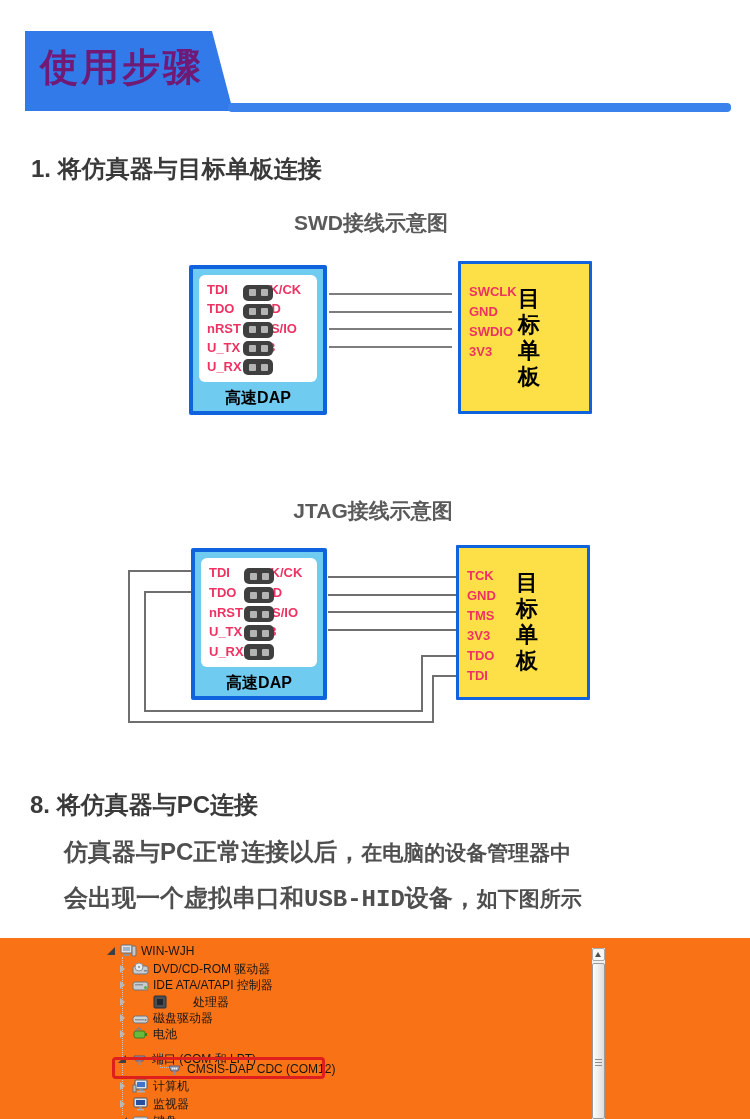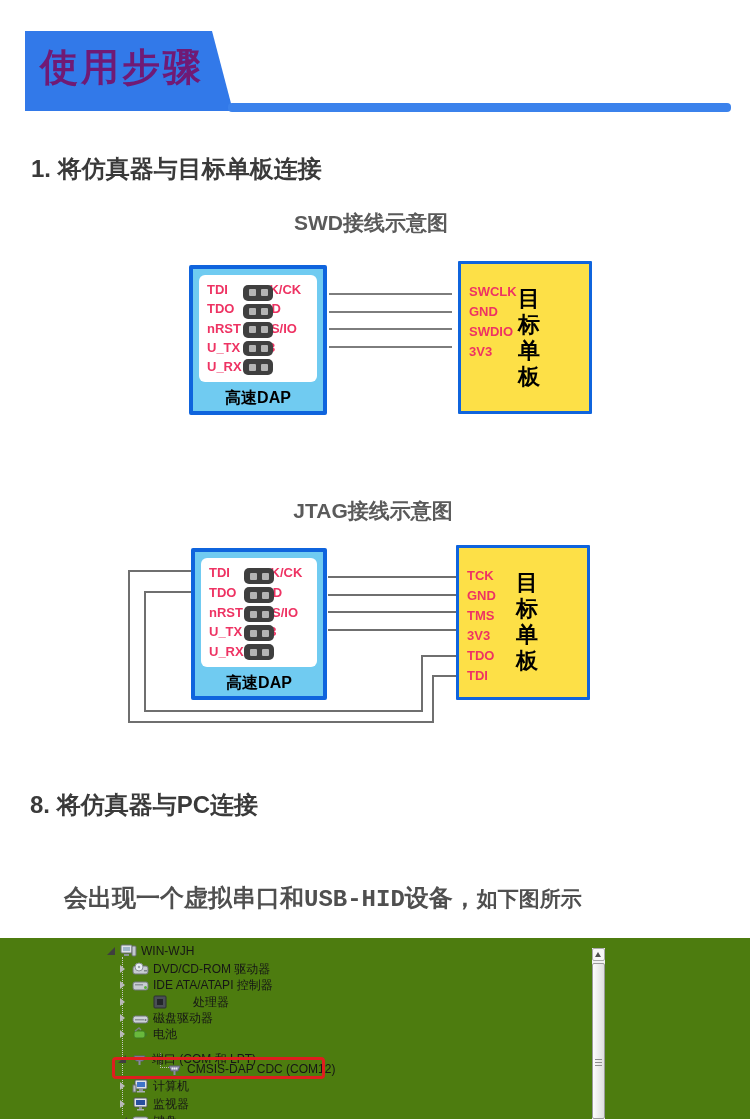--- a/index.html
+++ b/index.html
@@ -54,21 +54,21 @@
   .tgt-name div { height:26px; line-height:26px; }
 
   
   .para { position:absolute; left:64px; color:#4f4f4f; font-weight:800; white-space:nowrap; }
   .para-1 { top:836px; }
   .para-2 { top:882px;font-family:Liberation Mono, monospace; }
   .para .big { font-size:24px; }
   .para .small { font-size:21px; }
 
   
-  .devmgr { position:absolute; left:0; top:938px; width:750px; height:181px; background:#4d7c0f;
+  .devmgr { position:absolute; left:0; top:938px; width:750px; height:181px; background:#f97316;
             overflow:hidden; z-index:2; }
   .dm-dots-v { position:absolute; left:122px; top:19px; height:158px; border-left:1px dotted #c8c8c8; }
   .dm-elbow { position:absolute; left:160px; top:115px; width:9px; height:15px;
               border-left:1px dotted #b9b9b9; border-bottom:1px dotted #b9b9b9; }
   .dm-row { position:absolute; height:16px; display:flex; align-items:center; gap:4px;
             font-size:12px; color:#161616; white-space:nowrap; }
   .dm-ico { flex:none; }
   .tri { position:relative; width:10px; height:10px; flex:none; }
   .tri.col::before { content:""; position:absolute; left:2px; top:1px;
        border-top:4px solid transparent; border-bottom:4px solid transparent;
@@ -250,20 +250,21 @@
     </div>
     <div class="tgt-name">
       <div>目</div>
       <div>标</div>
       <div>单</div>
       <div>板</div>
     </div>
   </div>
 
   <div class="h-step h-step2">8. 将仿真器与PC连接</div>
+  <div class="para para-1"><span class="big">仿真器与PC正常连接以后，</span><span class="small">在电脑的设备管理器中</span></div>
   <div class="para para-2"><span class="big">会出现一个虚拟串口和USB-HID设备，</span><span class="small">如下图所示</span></div>
 
   <div class="devmgr">
     <div class="dm-dots-v"></div>
     <div class="dm-elbow"></div>
 
     <div class="dm-row" style="left:106px; top:5px;">
       <span class="tri exp"></span>
       <svg class="dm-ico" width="17" height="14">
           <rect x="1" y="1" width="11" height="8" rx="1" fill="#dfe3e8" stroke="#6b7075"></rect>

